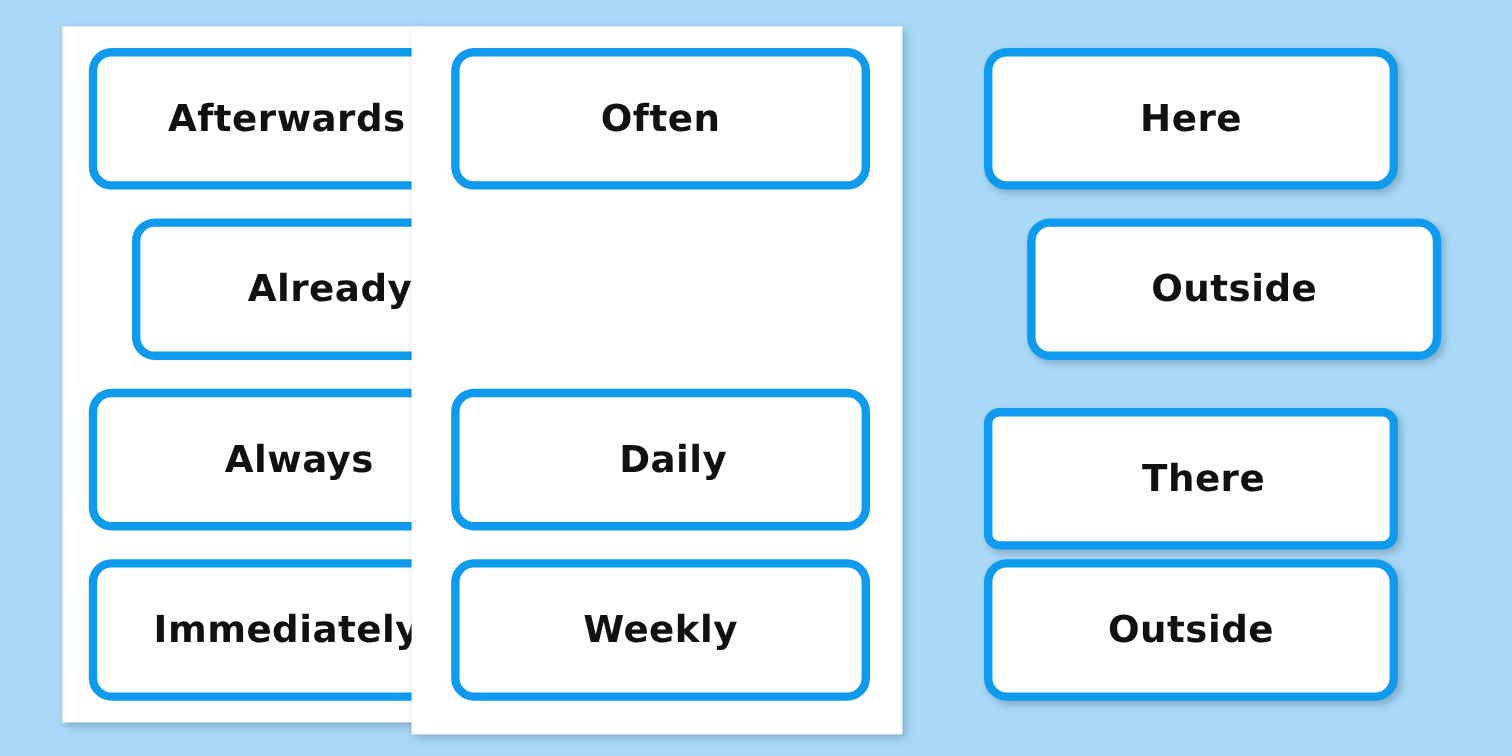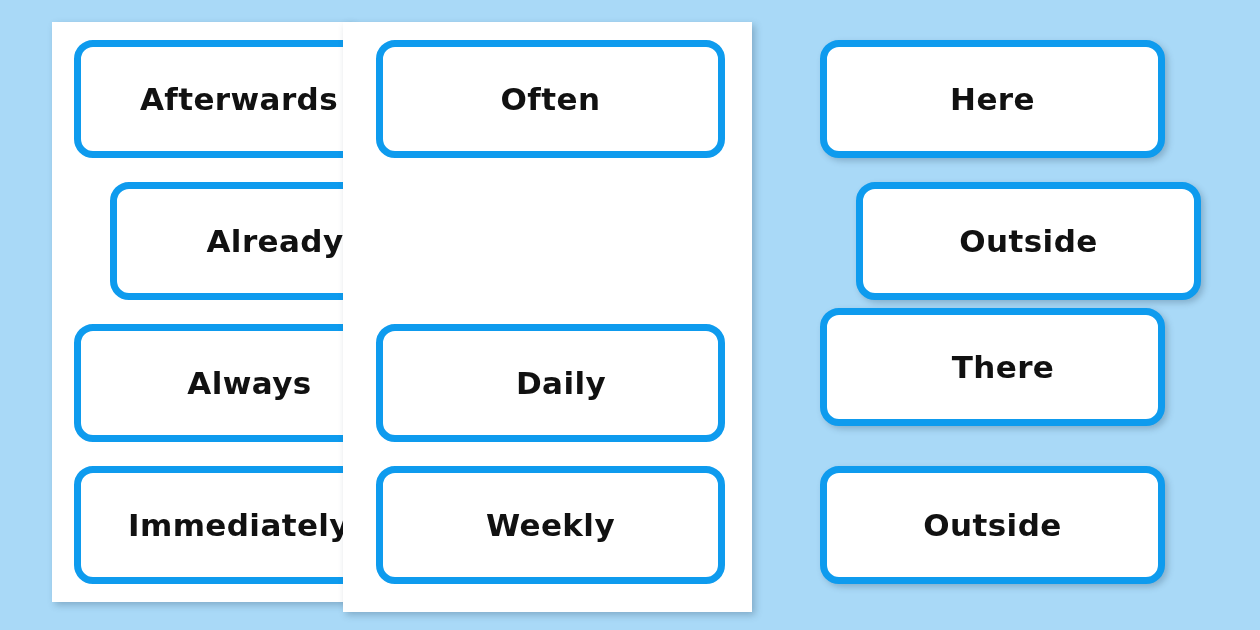--- a/index.html
+++ b/index.html
@@ -88,21 +88,21 @@
   }
 
   
   .row0 { top: 18px; }
   .row1 { top: 160px; margin-left: 36px; }
   .row2 { top: 302px; padding-left: 21px; }
   .row3 { top: 444px; }
 
   .col-right .row0 { top: 40px; }
   .col-right .row1 { top: 182px; }
-  .col-right .row2 { top: 308px; }
+  .col-right .row2 { top: 340px; border-radius: 13px; }
   .col-right .row3 { top: 466px; }
 
   .col-right {
     position: absolute;
     left: 0; top: 0;
     width: 1260px;
     height: 630px;
     z-index: 3;
   }
 </style>

